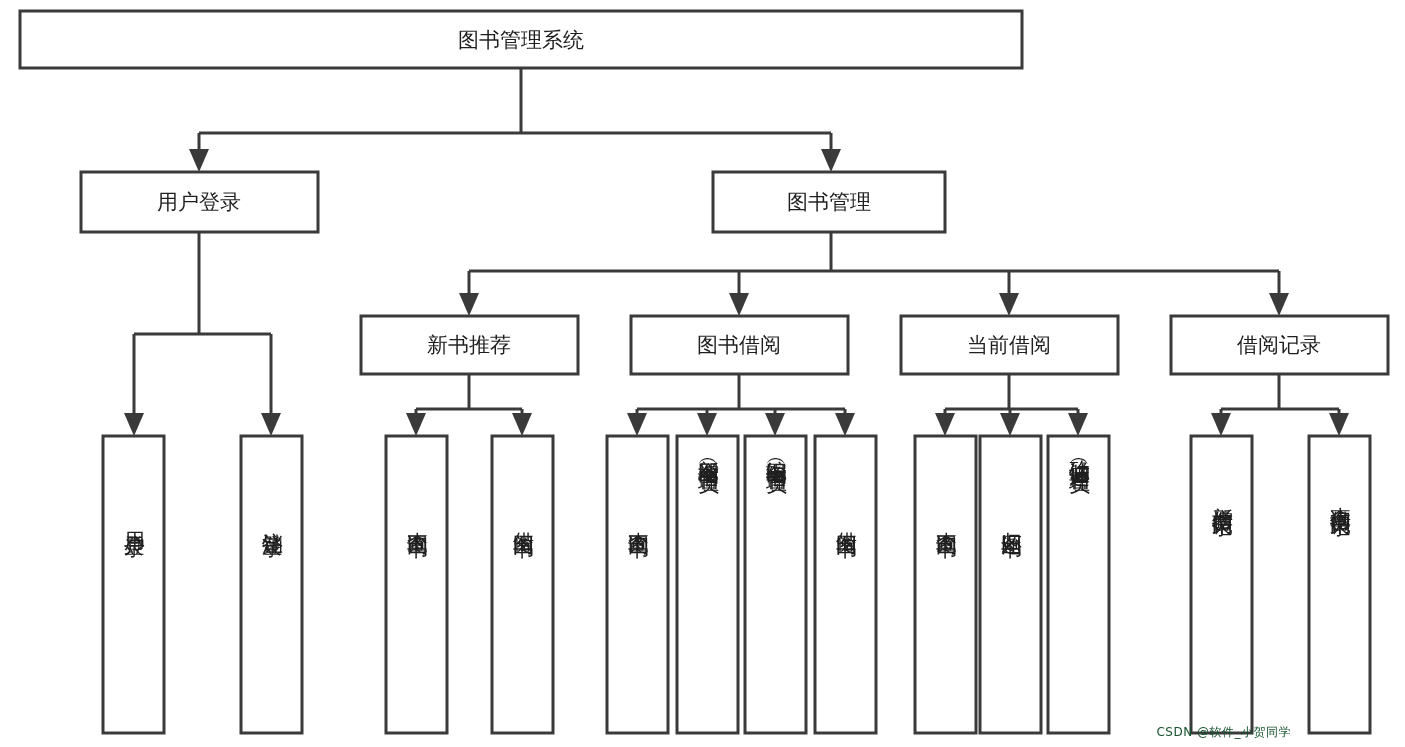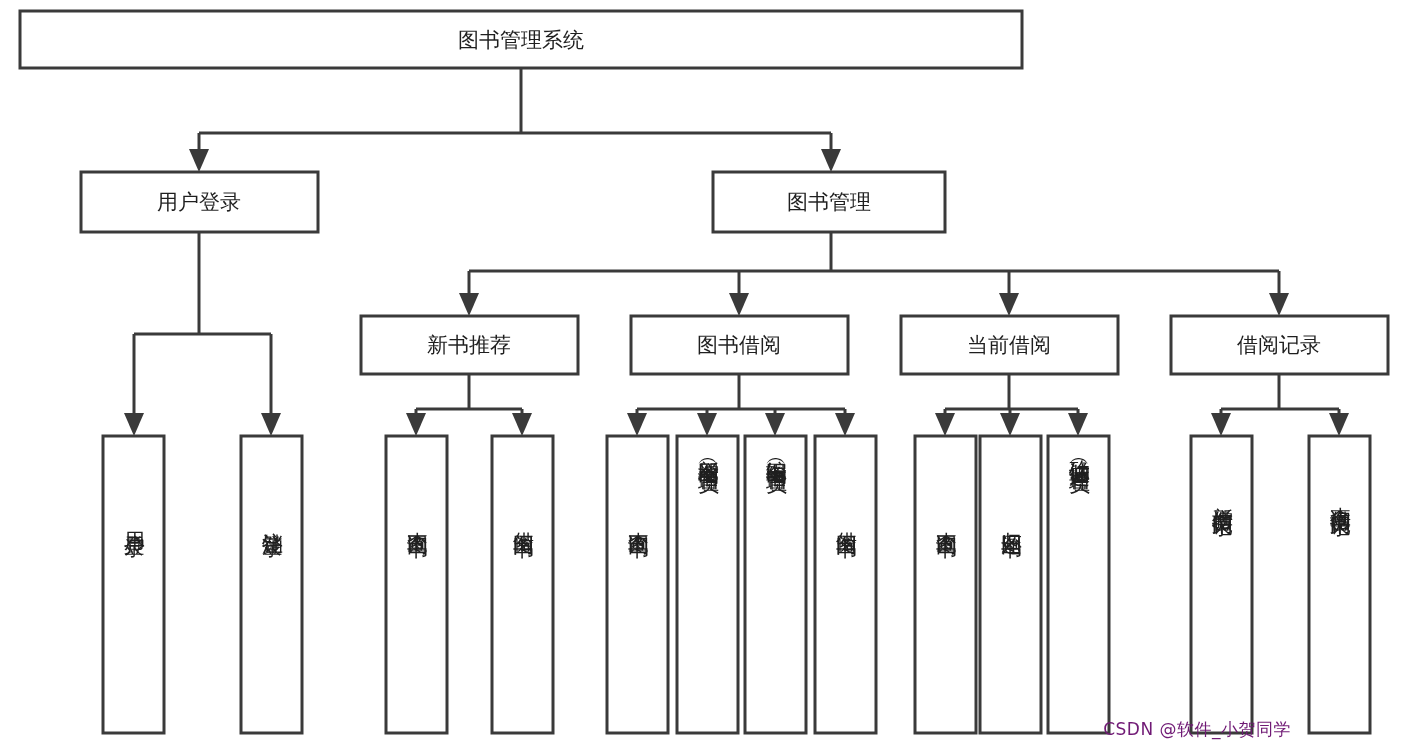--- a/index.html
+++ b/index.html
@@ -62,22 +62,22 @@
     white-space: nowrap;
     transform: translateX(-50%);
     text-align: center;
     pointer-events: none;
   }
   .watermark {
     position: absolute;
     right: 10px;
     bottom: 6px;
     font-family: "DejaVu Sans", "Liberation Sans", sans-serif;
-    font-size: 17px;
-    color: #701a75;
+    font-size: 12px;
+    color: #14532d;
     white-space: nowrap;
     letter-spacing: 0.5px;
   }
 </style>
 </head>
 <body>
 
 <div id="diagram-root">
 
   <svg id="tree-svg" viewBox="0 0 1405 747">

